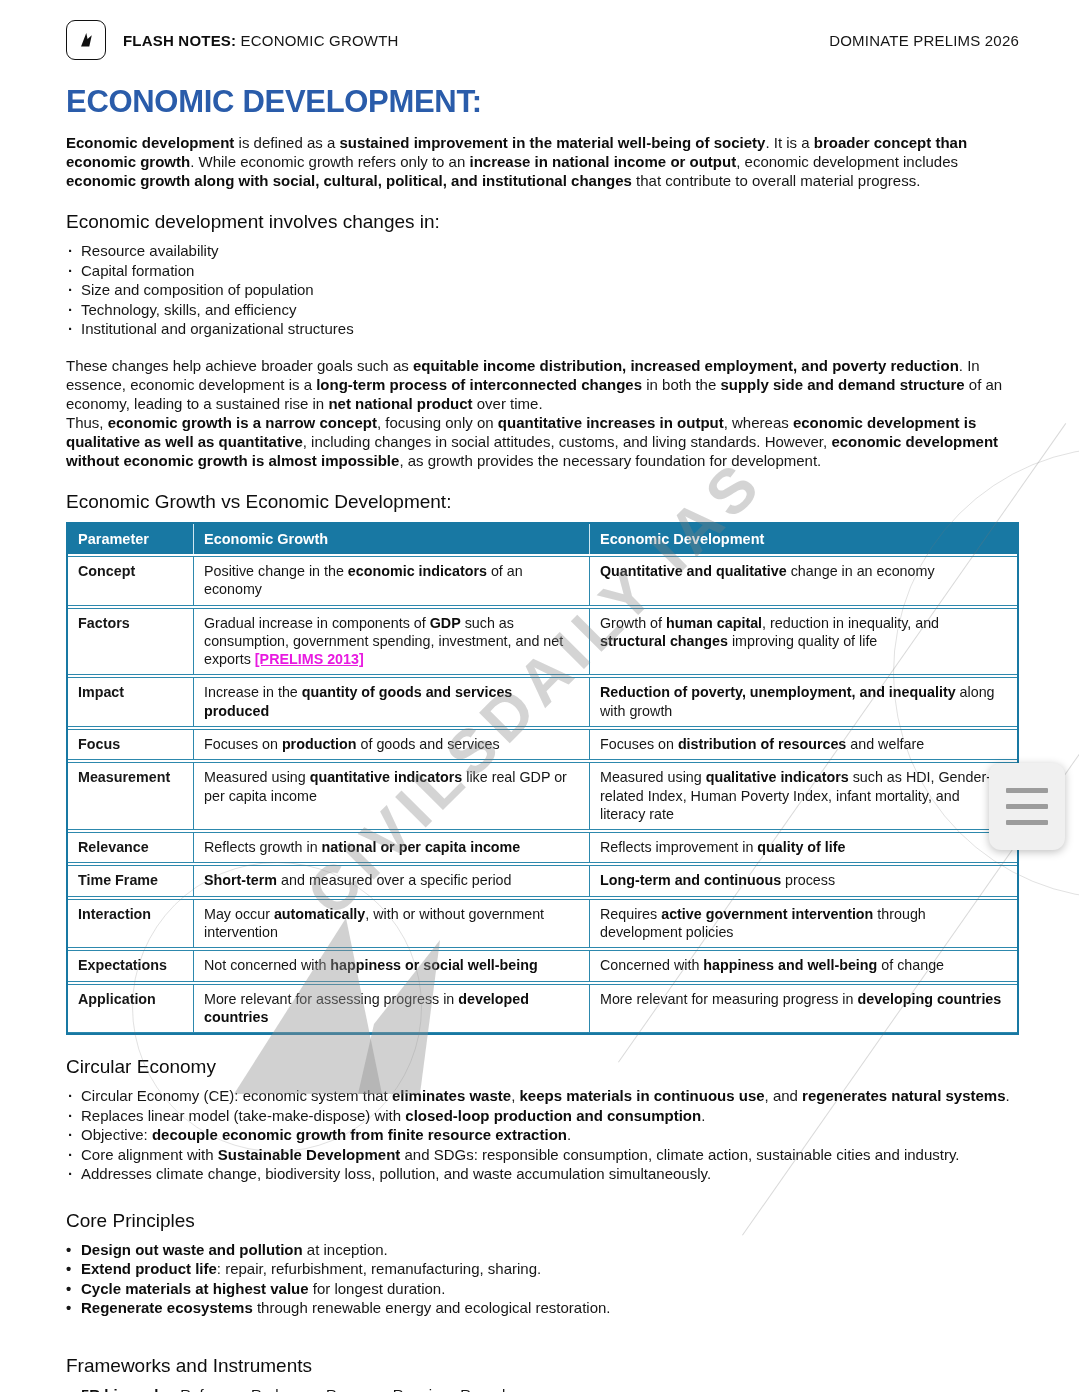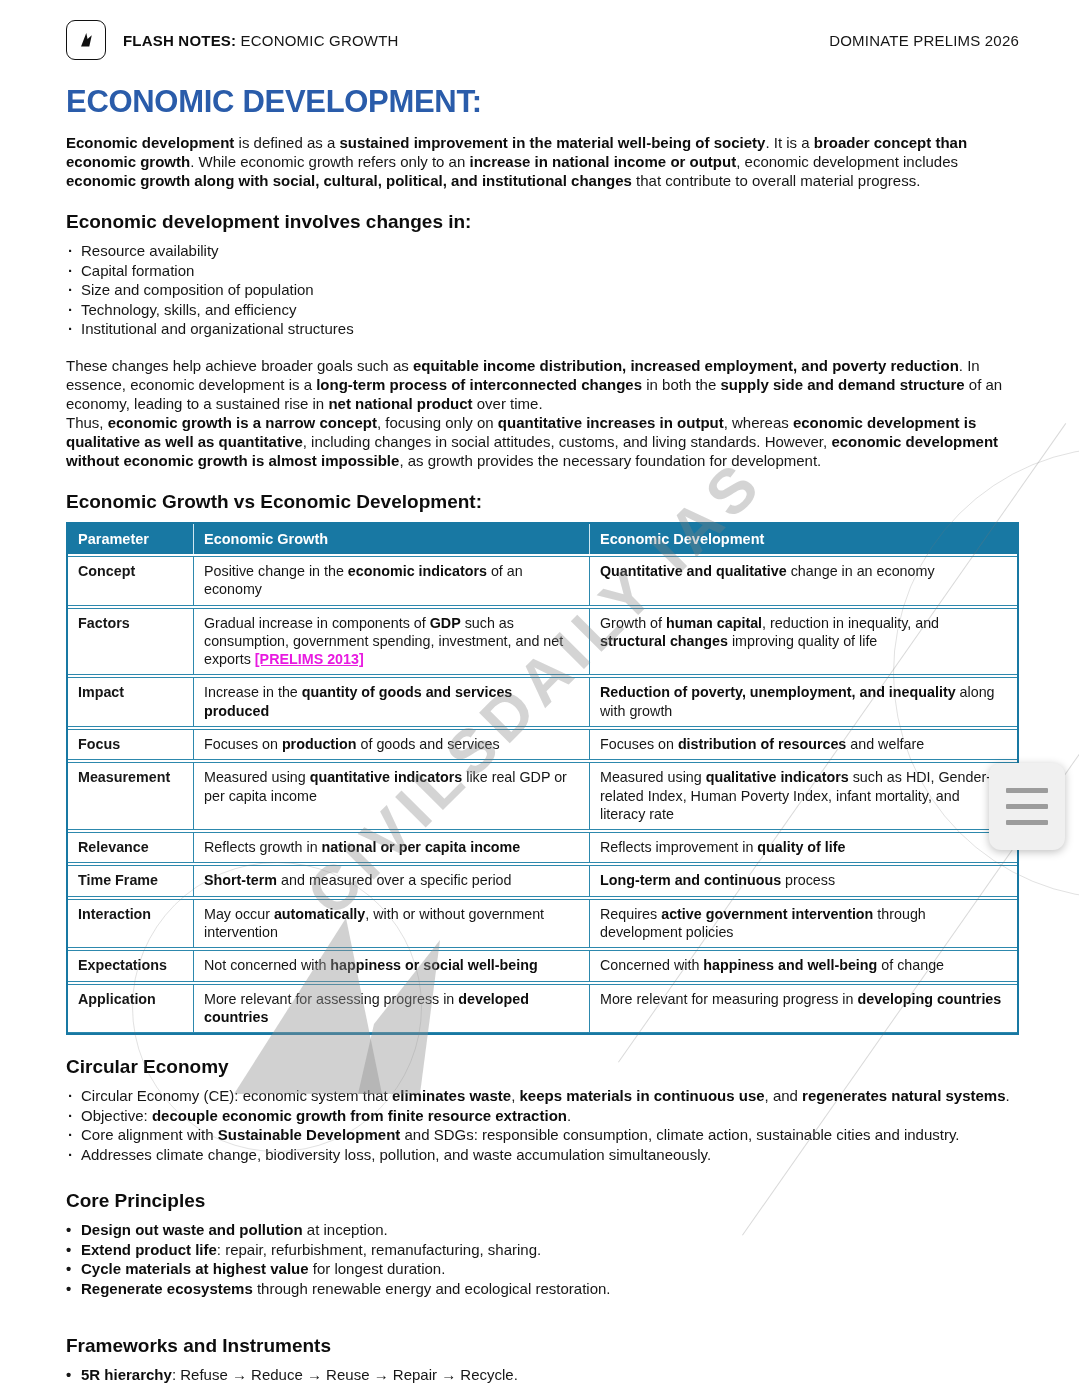--- a/index.html
+++ b/index.html
@@ -18,21 +18,21 @@
   .brand { margin-left:17px; font-size:15px; letter-spacing:.2px; color:#161616; }
   .brand b { font-weight:700; }
   .header-right { margin-left:auto; font-size:15px; letter-spacing:.2px; }
 
   
   h1 { margin-top:24px; font-size:31px; font-weight:700; letter-spacing:-.3px; color:#2a5caa; }
   p.body { margin-top:13px; font-size:15px; line-height:1.27; }
   p.body.cont { margin-top:0; }
   b { font-weight:700; color:#0d0d0d; }
 
-  h2 { margin-top:21px; font-size:19px; font-weight:700; color:#0d0d0d; }
+  h2 { margin-top:21px; font-size:19px; font-weight:400; color:#0d0d0d; }
 
   ul { list-style:none; margin-top:8px; }
   li { position:relative; padding-left:15px; font-size:15px; line-height:1.3; }
   ul.small-dots li::before { content:"·"; position:absolute; left:2px; font-weight:700; }
   ul.bold-dots li::before { content:"•"; position:absolute; left:0; font-weight:700; }
 
   
   .tablewrap { margin-top:9px; border:2px solid #1878a3; }
   table { width:100%; border-collapse:separate; border-spacing:0 2px; margin:-2px 0; table-layout:fixed; }
   th { background:#1878a3; color:#ffffff; text-align:left; font-size:14.5px;
@@ -161,20 +161,21 @@
             <td><span>More relevant for assessing progress in </span><b>developed countries</b></td>
             <td><span>More relevant for measuring progress in </span><b>developing countries</b></td>
           </tr>
         </tbody>
     </table>
   </div>
 
   <h2>Circular Economy</h2>
   <ul class="small-dots">
       <li><span>Circular Economy (CE): economic system that </span><b>eliminates waste</b><span>, </span><b>keeps materials in continuous use</b><span>, and </span><b>regenerates natural systems</b><span>.</span></li>
+      <li><span>Replaces linear model (take-make-dispose) with </span><b>closed-loop production and consumption</b><span>.</span></li>
       <li><span>Objective: </span><b>decouple economic growth from finite resource extraction</b><span>.</span></li>
       <li><span>Core alignment with </span><b>Sustainable Development</b><span> and SDGs: responsible consumption, climate action, sustainable cities and industry.</span></li>
       <li><span>Addresses climate change, biodiversity loss, pollution, and waste accumulation simultaneously.</span></li>
     </ul>
 
   <h2 style="margin-top:26px">Core Principles</h2>
   <ul class="bold-dots">
       <li><b>Design out waste and pollution</b><span> at inception.</span></li>
       <li><b>Extend product life</b><span>: repair, refurbishment, remanufacturing, sharing.</span></li>
       <li><b>Cycle materials at highest value</b><span> for longest duration.</span></li>

